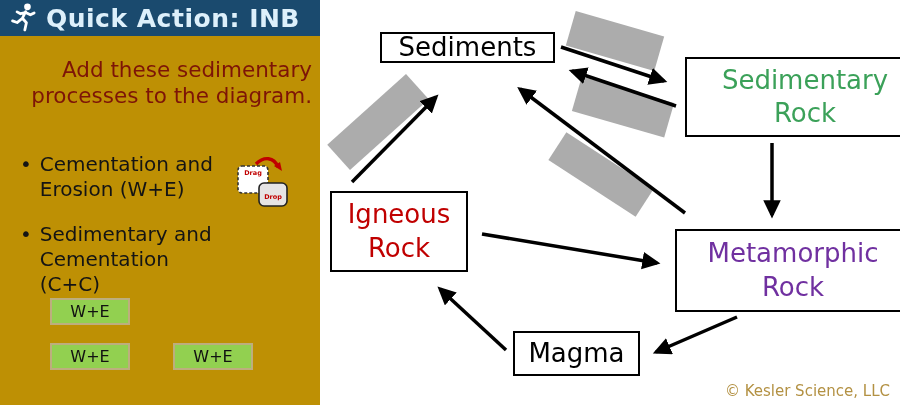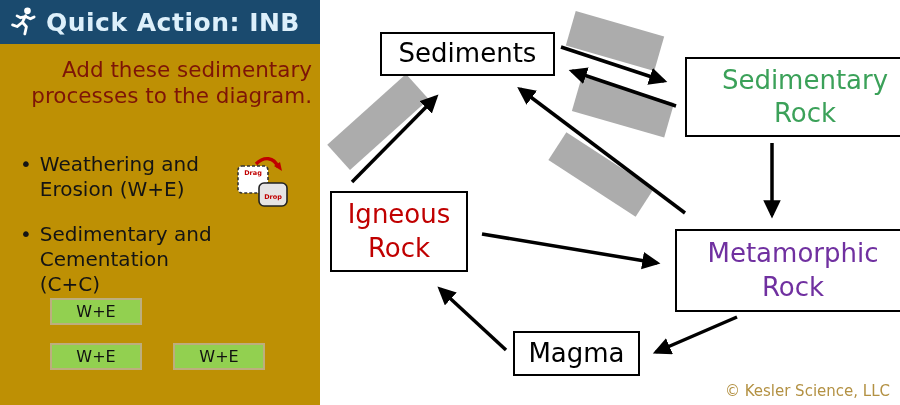--- a/index.html
+++ b/index.html
@@ -1,51 +1,51 @@
 <!DOCTYPE html>
 <html><head>
 <meta charset="utf-8">
 <style>
   * { margin:0; padding:0; box-sizing:border-box; }
   body { font-family:"DejaVu Sans", sans-serif; }
   .slide { position:relative; width:900px; height:405px; background:#ffffff; overflow:hidden; }
 
   
   .sidebar { position:absolute; left:0; top:0; width:320px; height:405px; background:#BE9004; }
-  .header { position:absolute; left:0; top:0; width:320px; height:44px; background:#1A4A6E;
+  .header { position:absolute; left:0; top:0; width:320px; height:36px; background:#1A4A6E;
             display:flex; align-items:center; padding-left:8px; }
   .header-title { color:#DDF0FB; font-size:25px; font-weight:bold; letter-spacing:.5px; margin-left:6px; }
   .instruction { position:absolute; top:57px; left:8px; width:304px; text-align:right;
                  color:#7D1407; font-size:21.5px; line-height:1.22; }
   .bullets { position:absolute; top:152px; left:20px; width:212px; }
   .bullet { display:flex; color:#141414; font-size:20px; line-height:1.25; margin-bottom:20px; }
   .bullet .dot { margin-right:8px; }
   .dragdrop { position:absolute; left:234px; top:154px; width:58px; height:58px; }
 
-  .chip { position:absolute; width:92px; height:27px; background:#92D050; border:2px solid #BDAE7E;
+  .chip { position:absolute; width:80px; height:27px; background:#92D050; border:2px solid #BDAE7E;
           display:flex; align-items:center; justify-content:center;
           font-size:16px; color:#111; cursor:grab; }
   .chip1 { left:50px;  top:298px; }
   .chip2 { left:173px; top:298px; }
   .chip3 { left:50px;  top:343px; }
   .chip4 { left:173px; top:343px; }
 
   
   .blank { position:absolute; background:#ACACAC; z-index:1; }
   .blank1 { left:325px; top:105px; width:106px; height:34px; transform:rotate(-42deg); }
   .blank2 { left:569px; top:23px;  width:92px;  height:36px; transform:rotate(16deg); }
   .blank3 { left:575px; top:89px;  width:96px;  height:36px; transform:rotate(16deg); }
   .blank4 { left:549px; top:158px; width:104px; height:33px; transform:rotate(33deg); }
 
   .arrows { position:absolute; left:0; top:0; width:900px; height:405px; z-index:2; }
 
   .node { position:absolute; background:#ffffff; border:2.5px solid #000; z-index:3;
           display:flex; align-items:center; justify-content:center; text-align:center;
           font-size:26px; line-height:1.28; }
-  .node-sediments   { left:380px; top:32px;  width:175px; height:44px; }
+  .node-sediments   { left:380px; top:32px;  width:175px; height:31px; }
   .node-sedimentary { left:685px; top:57px;  width:240px; height:80px; }
   .node-igneous     { left:330px; top:191px; width:138px; height:81px; }
   .node-metamorphic { left:675px; top:229px; width:236px; height:83px; }
   .node-magma       { left:513px; top:331px; width:127px; height:45px; }
 
   .credit { position:absolute; right:10px; bottom:5px; font-size:15px; color:#B39143; z-index:4; }
 </style>
 </head>
 <body>
 
@@ -59,21 +59,21 @@
                  M10.8 12.2 L13.8 15.6 L12.6 21 M10.8 12.2 L6.8 15.4 L3.4 14.2" stroke="#fff" stroke-width="2.1" fill="none" stroke-linecap="round" stroke-linejoin="round"></path>
       </svg>
       <span class="header-title">Quick Action: INB</span>
     </div>
 
     <div class="instruction">Add these sedimentary processes to the diagram.</div>
 
     <div class="bullets">
       <div class="bullet">
         <span class="dot">•</span>
-        <span>Weathering and Erosion (W+E)</span>
+        <span>Cementation and Erosion (W+E)</span>
       </div>
       <div class="bullet">
         <span class="dot">•</span>
         <span>Sedimentary and Cementation (C+C)</span>
       </div>
     </div>
 
     <svg class="dragdrop" viewBox="0 0 58 58">
       <rect x="4" y="12" width="30" height="27" rx="4" fill="#fff" stroke="#333" stroke-width="1.6" stroke-dasharray="3 2"></rect>
       <text x="19" y="21" font-size="6.5" font-weight="bold" fill="#C00000" text-anchor="middle">Drag</text>

